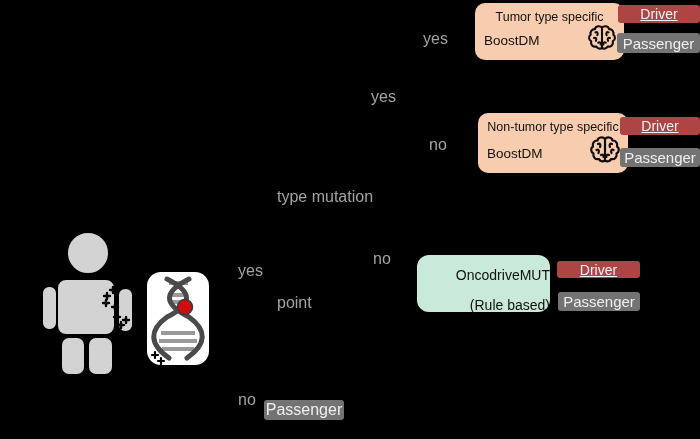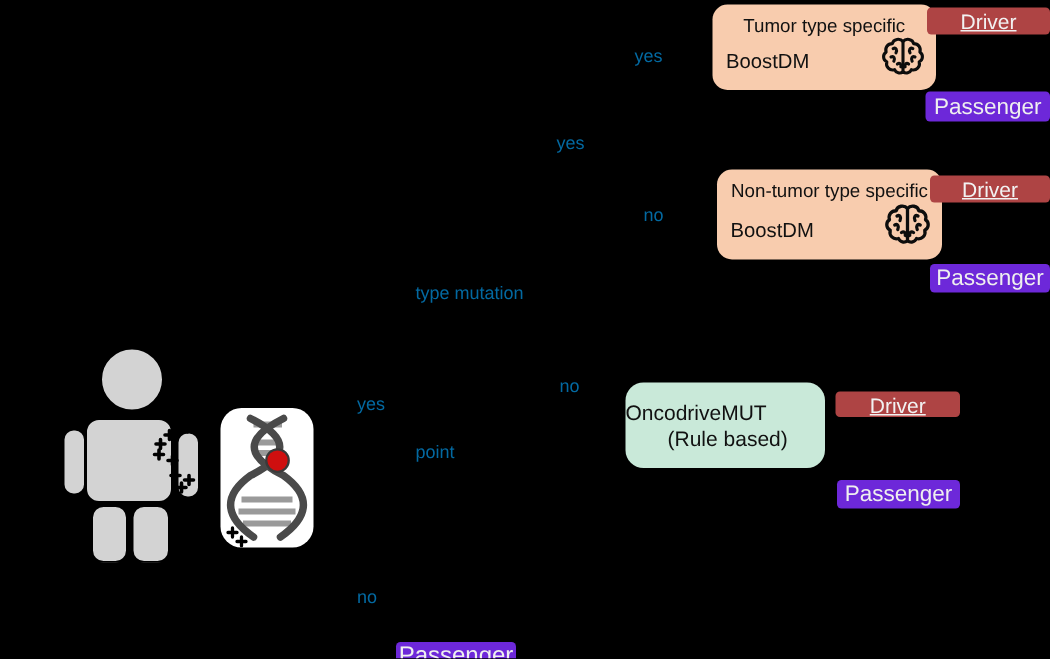--- a/index.html
+++ b/index.html
@@ -2,49 +2,49 @@
 <html><head>
 <meta charset="utf-8">
 <style>
   html,body{margin:0;padding:0;background:#000;}
   .stage{
     position:relative;width:700px;height:439px;background:#000;
     font-family:"Liberation Sans", sans-serif;overflow:hidden;
   }
   .abs{position:absolute;}
   .lbl{
-    position:absolute;color:#0369a1;font-size:12px;line-height:1;
+    position:absolute;color:#a3a3a3;font-size:16px;line-height:1;
     white-space:nowrap;
   }
   .node{
     position:absolute;border-radius:10px;color:#111;
     box-sizing:border-box;
   }
   .node.peach{background:#f8ccae;}
   .node.mint{background:#c9e9d9;border-radius:12px;}
   .node .title{
     position:absolute;top:7px;left:0;right:0;text-align:center;
     font-size:12.5px;white-space:nowrap;
   }
   .node .model{
     position:absolute;left:9px;bottom:12px;font-size:13.5px;white-space:nowrap;text-align:right;
   }
   .node .brain{position:absolute;right:7px;bottom:7px;}
   .node.mint .l1,.node.mint .l2{
-    position:absolute;left:0;right:0;text-align:left;font-size:14px;
+    position:absolute;left:0;right:0;text-align:right;font-size:14px;
   }
   .node.mint .l1{top:12px;}
-  .node.mint .l2{top:29px;padding-left:28px;}
+  .node.mint .l2{top:42px;padding-left:28px;}
   .badge{
     position:absolute;border-radius:3px;color:#f2f2f2;
     display:flex;align-items:center;justify-content:center;
     white-space:nowrap;box-sizing:border-box;
   }
   .badge.driver{background:#ae4444;font-size:14px;text-decoration:underline;}
-  .badge.passenger{background:#6d28d9;font-size:15px;color:#efefef;margin-top:28px;}
+  .badge.passenger{background:#737373;font-size:15px;color:#efefef;}
 </style>
 </head>
 <body>
 
 <div class="stage">
 
   <svg class="abs" style="left:40px;top:230px;" width="100" height="145" viewBox="0 0 100 145">
     <circle cx="48" cy="23" r="21" fill="#d3d3d3" stroke="#000" stroke-width="2"></circle>
     <rect x="2" y="56" width="15" height="44" rx="7" fill="#d3d3d3" stroke="#000" stroke-width="2"></rect>
     <rect x="78" y="58" width="15" height="44" rx="7" fill="#d3d3d3" stroke="#000" stroke-width="2"></rect>

